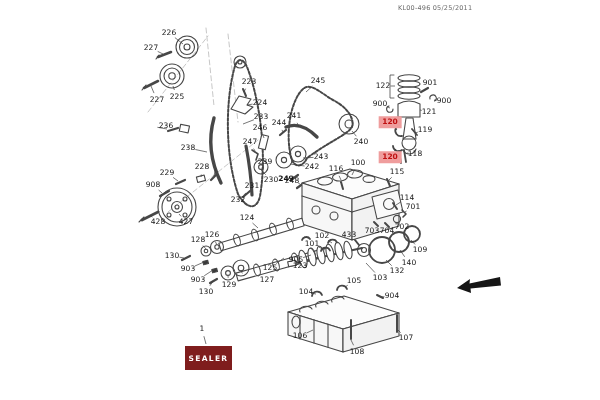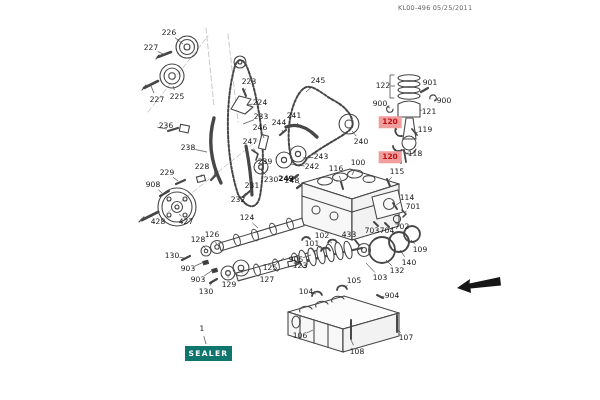--- a/index.html
+++ b/index.html
@@ -6,21 +6,21 @@
   #stage{position:relative;width:600px;height:400px;background:#fff;overflow:hidden;
          font-family:"DejaVu Sans",sans-serif;}
   .layer{position:absolute;left:0;top:0;}
   #doc-code{position:absolute;top:4px;left:398px;font-size:6.5px;color:#6a6a6a;
             letter-spacing:.2px;z-index:5;}
   #callout-layer{position:absolute;left:0;top:0;width:600px;height:344px;z-index:4;}
   .callout{position:absolute;transform:translate(-50%,-50%);font-size:7.5px;line-height:1;
            color:#141414;white-space:nowrap;padding:1px 2px;}
   .callout.hl{background:var(--hl-bg,#ef9d9d);color:var(--hl-fg,#bf1111);font-weight:bold;
               padding:2px 3.5px;}
-  #sealer{position:absolute;left:185px;top:346px;width:47px;height:15px;background:#0f766e;
+  #sealer{position:absolute;left:185px;top:346px;width:47px;height:24px;background:#7f1d1d;
           color:#fff;font-size:7.5px;font-weight:bold;letter-spacing:1.3px;display:flex;
           align-items:center;justify-content:center;z-index:5;}
   #footer{position:absolute;left:0;bottom:0;width:600px;height:28px;
           background:var(--footer-bg,#7b7b7b);color:var(--footer-fg,#fff);display:flex;
           align-items:center;justify-content:center;gap:40px;
           font-family:"Liberation Sans",sans-serif;font-size:13.5px;z-index:6;}
   #leader-svg{z-index:3;}
   #leader-svg line{stroke:#3c3c3c;stroke-width:.7;}
   #art{z-index:2;}
 </style>

